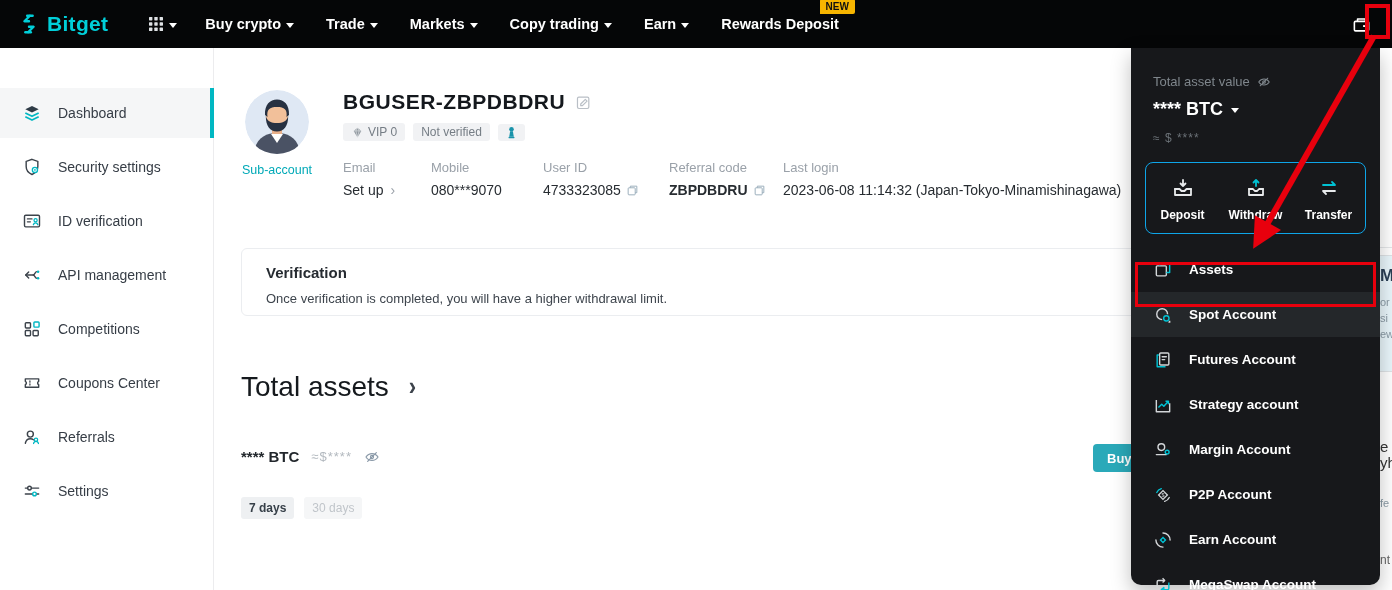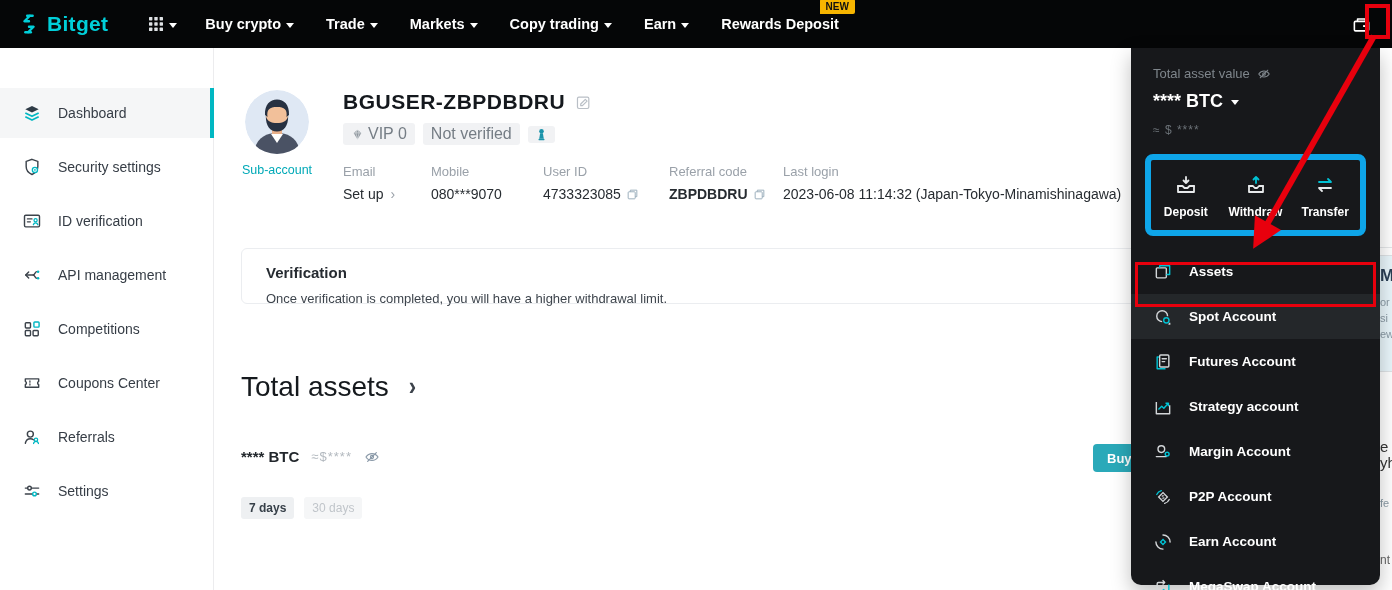--- a/index.html
+++ b/index.html
@@ -36,32 +36,32 @@
   
   .main { position:absolute; left:214px; top:48px; width:1178px; height:542px; }
 
   .profile { position:absolute; left:27px; top:42px; display:flex; gap:30px; }
   .avatar-col { width:72px; text-align:center; }
   .avatar { width:64px; height:64px; border-radius:50%; overflow:hidden; margin:0 auto; }
   .sub-account { margin-top:9px; color:#00a9b7; font-size:12.5px; }
   .p-name-row { display:flex; align-items:center; gap:10px; }
   .p-name { font-size:21px; font-weight:600; color:#14181d; letter-spacing:.5px; }
   .badges { display:flex; align-items:center; gap:8px; margin-top:9px; }
-  .pill { background:#f1f2f4; border-radius:3px; padding:2px 8px; font-size:16px; color:#757d85;
+  .pill { background:#f1f2f4; border-radius:3px; padding:2px 8px; font-size:12px; color:#757d85;
           display:flex; align-items:center; gap:4px; }
   .fields { display:flex; margin-top:19px; }
   .field { margin-right:0; }
   .field .f-label { color:#9aa1a9; font-size:13px; }
   .field .f-value { color:#272c31; font-size:14px; margin-top:7px; display:flex; align-items:center; gap:5px; }
   .f-email { width:88px; } .f-mobile { width:112px; } .f-uid { width:126px; } .f-ref { width:114px; }
   .f-link { cursor:pointer; }
   .f-link::after { content:"›"; color:#9aa1a9; font-size:14px; margin-left:2px; }
   .f-ref .f-value span:first-child { font-weight:bold; }
 
-  .verify-card { position:absolute; left:27px; top:200px; width:917px; height:56px;
+  .verify-card { position:absolute; left:27px; top:200px; width:917px; height:68px;
                  border:1px solid #ebedf0; border-radius:6px; padding:15px 24px; }
   .verify-card h3 { font-size:15px; font-weight:700; color:#262b31; }
   .verify-card p { font-size:13px; color:#3e454d; margin-top:10px; }
 
   .ta-heading { position:absolute; left:27px; top:323px; display:flex; align-items:center; gap:20px;
                 cursor:pointer; }
   .ta-heading .t { font-size:28px; color:#15191d; font-weight:500; }
   .ta-heading .chev { color:#3c434b; font-size:22px; font-weight:bold; transform:scaleY(1.2); }
 
   .btc-row { position:absolute; left:27px; top:400px; display:flex; align-items:center; gap:12px; }
@@ -79,27 +79,27 @@
 
   
   .edge-strip { position:absolute; left:1380px; top:48px; width:12px; height:537px; overflow:hidden; z-index:6; }
   .edge-blue { position:absolute; left:0; top:207px; width:12px; height:117px; background:#e9f6fb;
                border-top:1px solid #dfe3e6; border-bottom:1px solid #dfe3e6; }
   .edge-line { position:absolute; left:0; top:199px; width:12px; height:1px; background:#e5e7e9; }
   .frag { position:absolute; left:0; white-space:nowrap; }
 
   
   .panel { position:absolute; left:1131px; top:48px; width:249px; height:537px; background:#17181b;
-           border-radius:0 0 10px 10px; z-index:20; box-shadow:0 8px 20px rgba(0,0,0,.25); padding-top:18px; }
+           border-radius:0 0 10px 10px; z-index:20; box-shadow:0 8px 20px rgba(0,0,0,.25); padding-top:26px; }
   .pan-label { display:flex; align-items:center; gap:7px; padding:0 22px; color:#7f868c; font-size:13px; }
   .pan-amt { display:flex; align-items:center; gap:8px; padding:0 22px; margin-top:10px;
              color:#fff; font-size:18px; font-weight:bold; cursor:pointer; }
   .pan-amt .caret { border-top-color:#fff; }
   .pan-usd { padding:0 22px; margin-top:11px; color:#6b7177; font-size:12px; letter-spacing:1px; }
-  .actions { margin:17px 14px 0; border:6px solid #0ea5e9; border-radius:8px; display:flex; padding:13px 0 11px; }
+  .actions { margin:17px 14px 0; border:1px solid #0ea5e9; border-radius:8px; display:flex; padding:13px 0 11px; }
   .action { flex:1; display:flex; flex-direction:column; align-items:center; gap:8px; cursor:pointer; }
   .action .a-lbl { color:#fff; font-size:12px; font-weight:700; }
   .accounts { margin-top:13px; }
   .acct { height:45px; display:flex; align-items:center; gap:16px; padding-left:22px; cursor:pointer; }
   .acct .a-name { color:#fff; font-size:13.5px; font-weight:700; }
   .acct.highlight { background:#24272a; }
 
   
   .anno { position:absolute; border:3px solid #e8000d; z-index:30; pointer-events:none; }
   .anno-wallet { left:1365px; top:4px; width:25px; height:35px; border-width:4px; }

